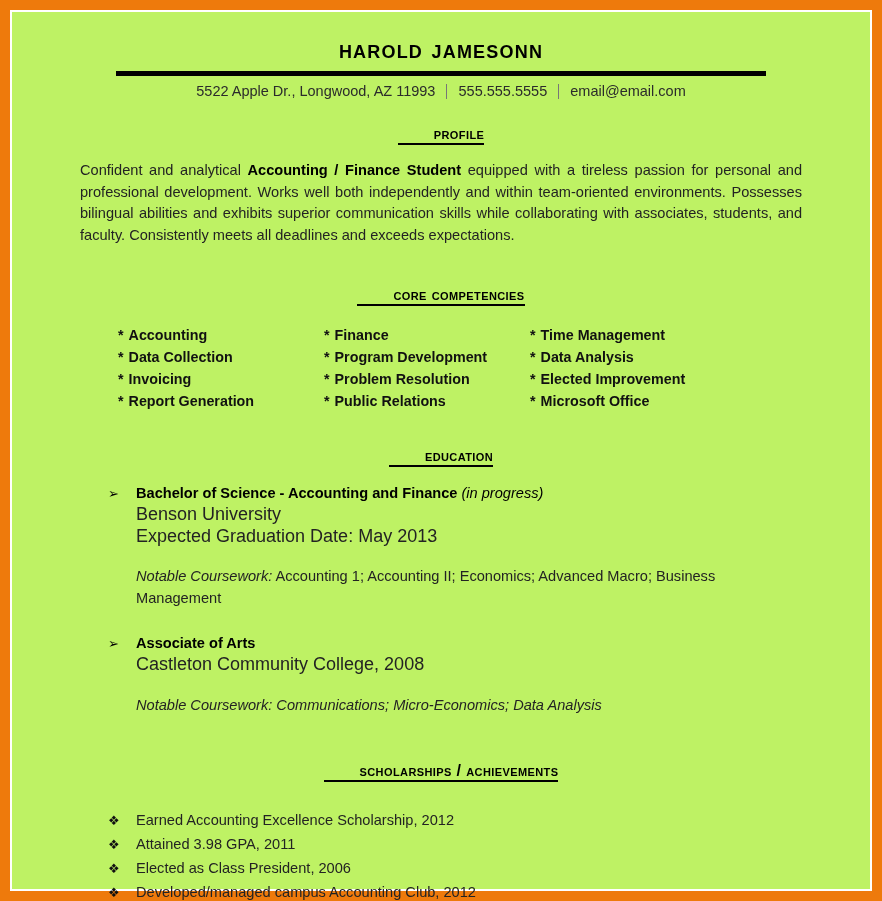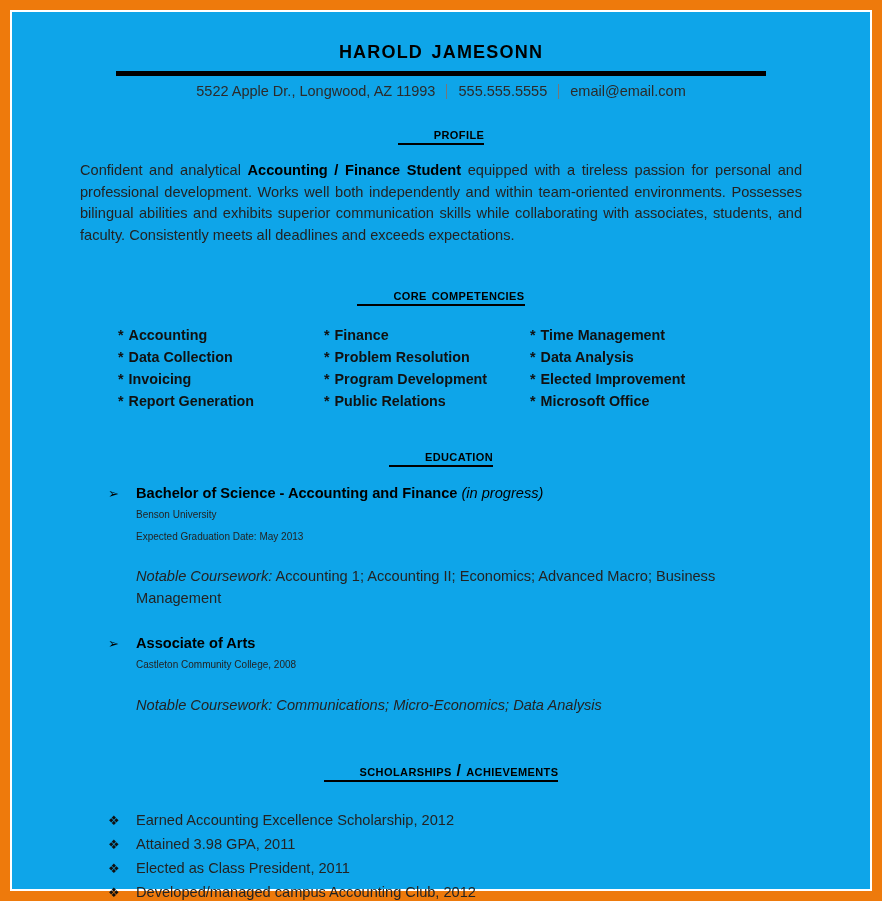--- a/index.html
+++ b/index.html
@@ -22,21 +22,21 @@
     height: 901px;
     border: 10px solid #ee7a0c;
     background: #ffffff;
     position: relative;
   }
   .page-inner {
     box-sizing: border-box;
     width: 100%;
     height: 100%;
     border: 2px solid #ffffff;
-    background: #0ea5e9;
+    background: #bef264;
     padding: 12px 60px 0 60px;
     position: relative;
   }
 
   
   .name {
     text-align: center;
     font-size: 26px;
     font-weight: bold;
     letter-spacing: 1.2px;
@@ -133,21 +133,21 @@
     top: 0;
     font-size: 13px;
     font-weight: normal;
     color: #000;
   }
   .edu-head .progress {
     font-weight: normal;
     font-style: italic;
   }
   .edu-line {
-    font-size: 10px;
+    font-size: 18px;
     line-height: 21.5px;
     padding-left: 28px;
     color: #232323;
     font-weight: normal;
   }
   .coursework {
     font-size: 14.6px;
     line-height: 21.5px;
     padding-left: 28px;
     padding-right: 8px;
@@ -204,22 +204,22 @@
     </div>
     <div class="competencies">
       <div class="comp-col">
         <div class="comp-item"><span class="star">*</span><span>Accounting</span></div>
         <div class="comp-item"><span class="star">*</span><span>Data Collection</span></div>
         <div class="comp-item"><span class="star">*</span><span>Invoicing</span></div>
         <div class="comp-item"><span class="star">*</span><span>Report Generation</span></div>
       </div>
       <div class="comp-col">
         <div class="comp-item"><span class="star">*</span><span>Finance</span></div>
+        <div class="comp-item"><span class="star">*</span><span>Program Development</span></div>
         <div class="comp-item"><span class="star">*</span><span>Problem Resolution</span></div>
-        <div class="comp-item"><span class="star">*</span><span>Program Development</span></div>
         <div class="comp-item"><span class="star">*</span><span>Public Relations</span></div>
       </div>
       <div class="comp-col">
         <div class="comp-item"><span class="star">*</span><span>Time Management</span></div>
         <div class="comp-item"><span class="star">*</span><span>Data Analysis</span></div>
         <div class="comp-item"><span class="star">*</span><span>Elected Improvement</span></div>
         <div class="comp-item"><span class="star">*</span><span>Microsoft Office</span></div>
       </div>
     </div>
 
@@ -252,21 +252,21 @@
       <span>Scholarships / Achievements</span>
     </div>
     <div class="ach-list">
       <div class="ach-item">
         <span class="ach-bullet">❖</span><span>Earned Accounting Excellence Scholarship, 2012</span>
       </div>
       <div class="ach-item">
         <span class="ach-bullet">❖</span><span>Attained 3.98 GPA, 2011</span>
       </div>
       <div class="ach-item">
-        <span class="ach-bullet">❖</span><span>Elected as Class President, 2011</span>
+        <span class="ach-bullet">❖</span><span>Elected as Class President, 2006</span>
       </div>
       <div class="ach-item">
         <span class="ach-bullet">❖</span><span>Developed/managed campus Accounting Club, 2012</span>
       </div>
     </div>
 
   </div>
 </div>
 
 </body></html>

